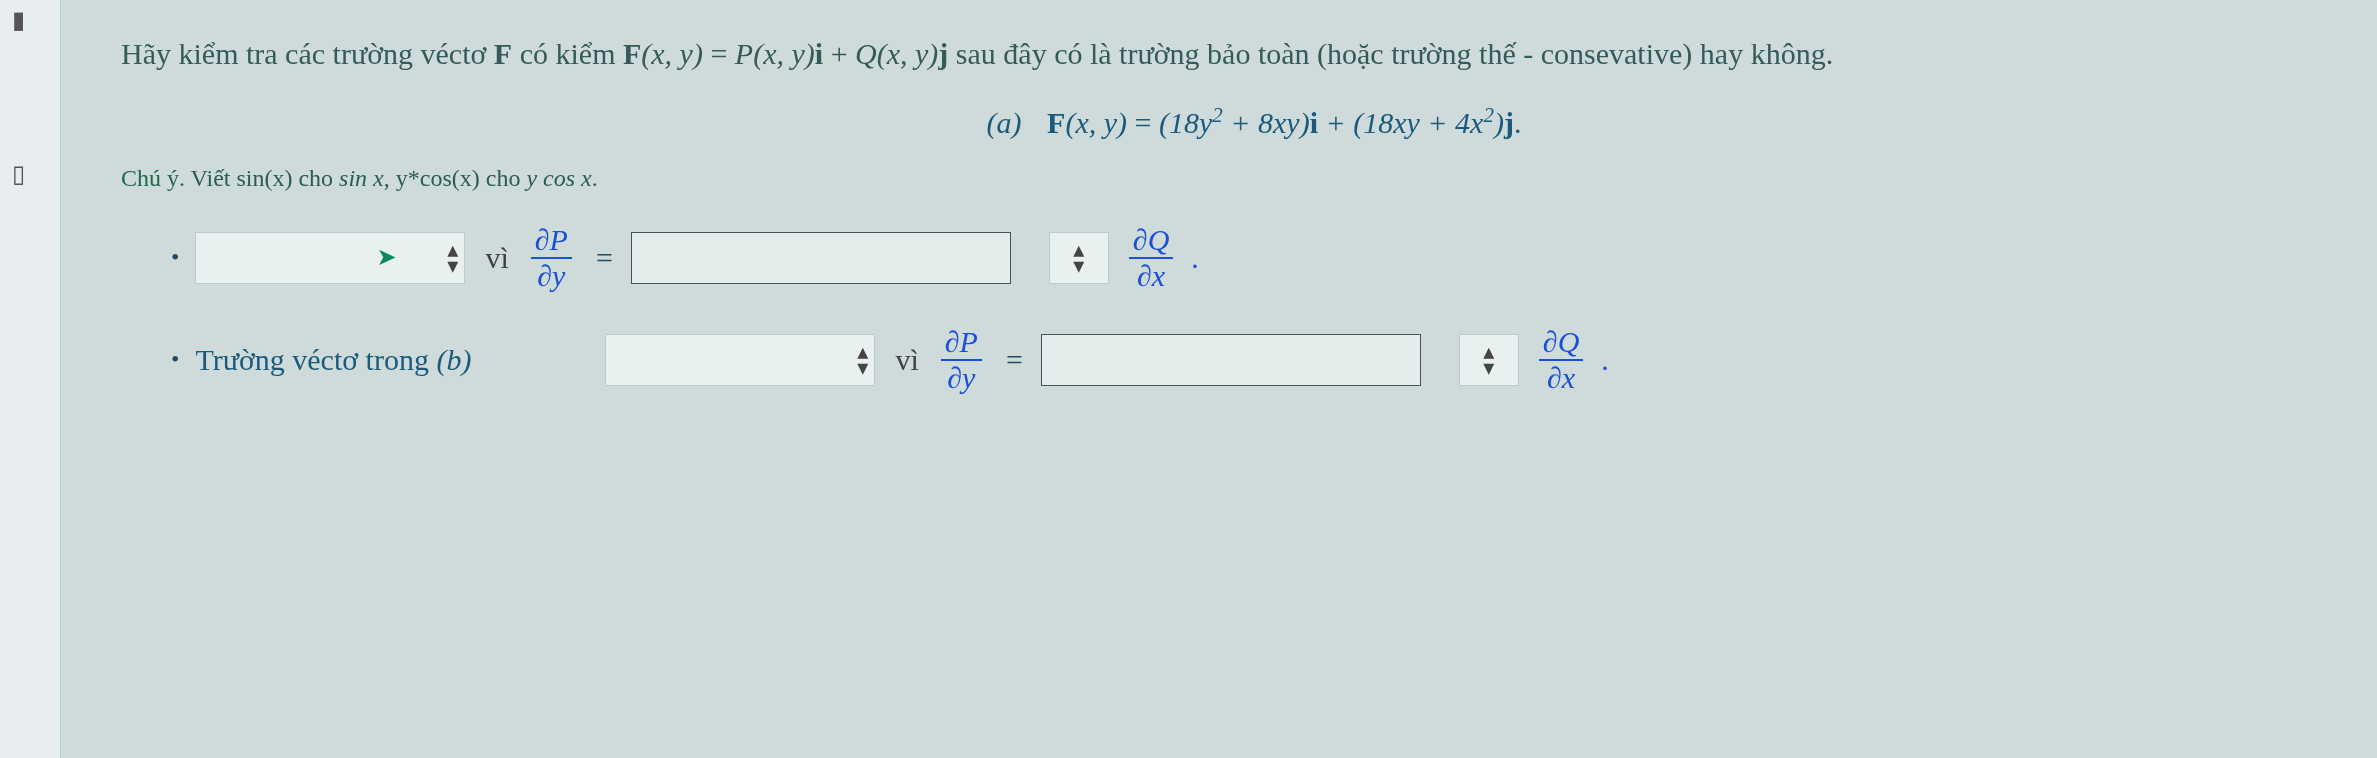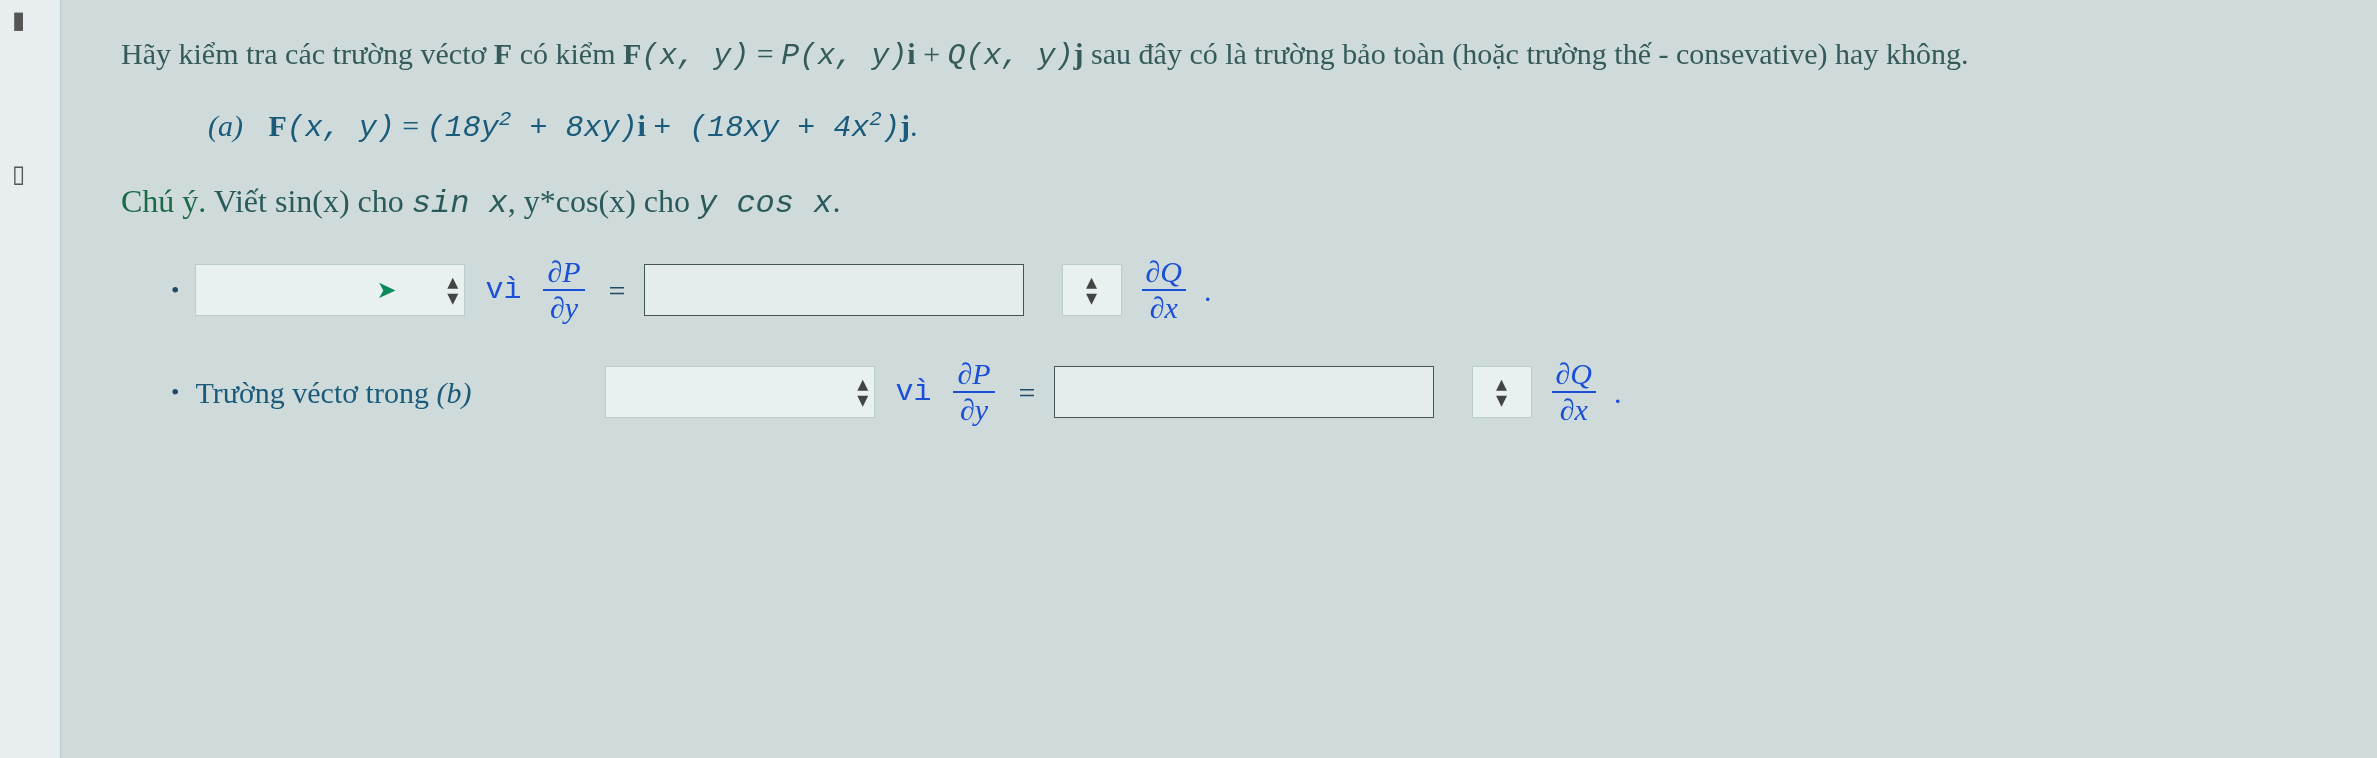--- a/index.html
+++ b/index.html
@@ -32,32 +32,33 @@
     background: #cfdbdb;
     padding: 28px 50px 40px 60px;
     font-size: 30px;
     line-height: 1.7;
   }
   .intro {
     color: #355a5a;
     margin-bottom: 10px;
   }
   .mathbold { font-weight: bold; font-family: "Times New Roman", serif; }
-  .mathit { font-style: italic; font-family: Liberation Mono, monospace; }
+  .mathit { font-style: italic; font-family: Liberation Serif, serif; }
   .sup { font-size: 0.7em; vertical-align: super; line-height: 0; }
   .problems {
-    margin: 18px 0 10px 87px;
+    margin: 18px 0 10px 60px;
     color: #224a65;
+    text-align: center;
   }
   .problems .row { margin-bottom: 10px; color: #1a5a7a; }
   .problems .label { font-style: italic; margin-right: 18px; }
   .note {
     color: #2a5a5a;
-    margin: 20px 0 26px 0;
-    font-size: 32px;
+    margin: 10px 0 26px 0;
+    font-size: 24px;
   }
   .note .lead { color: #1a6a4a; }
   .answers {
     margin-left: 50px;
   }
   .ans-row {
     display: flex;
     align-items: center;
     margin-bottom: 36px;
     gap: 10px;
@@ -88,23 +89,22 @@
     font-size: 22px;
     color: #444;
     line-height: 1;
     display: flex;
     flex-direction: column;
     align-items: center;
   }
   .updown::before { content: "▴"; display:block; margin-bottom:-6px;}
   .updown::after { content: "▾"; display:block; }
   .vi {
-    color: #1d4ed8;
+    color: #404040;
     margin: 0 6px 0 10px;
-    font-family: Liberation Mono, monospace;
   }
   .frac {
     display: inline-flex;
     flex-direction: column;
     align-items: center;
     color: #1a4fd6;
     font-style: italic;
     font-family: "Times New Roman", serif;
     line-height: 1;
     margin: 0 6px;

